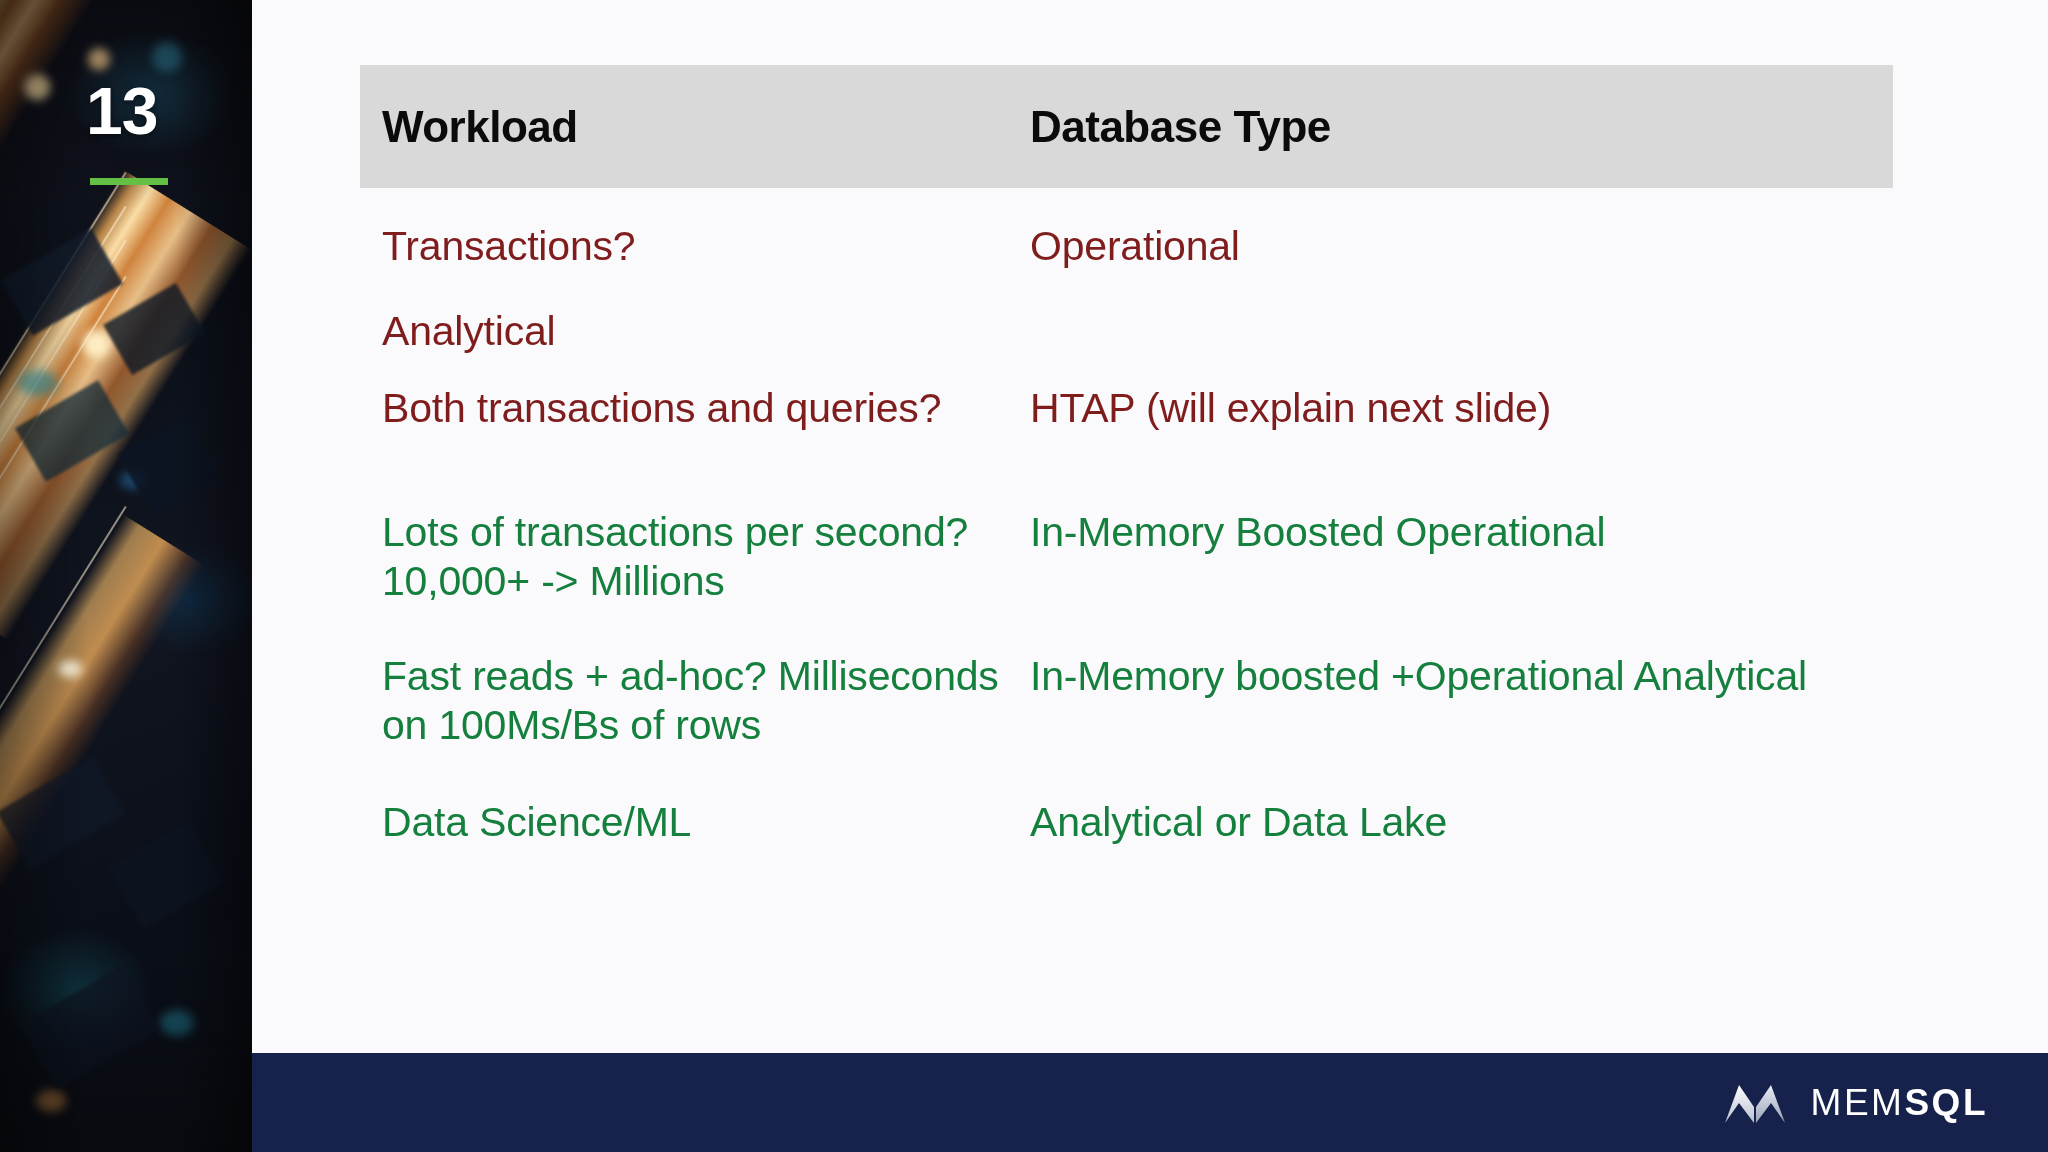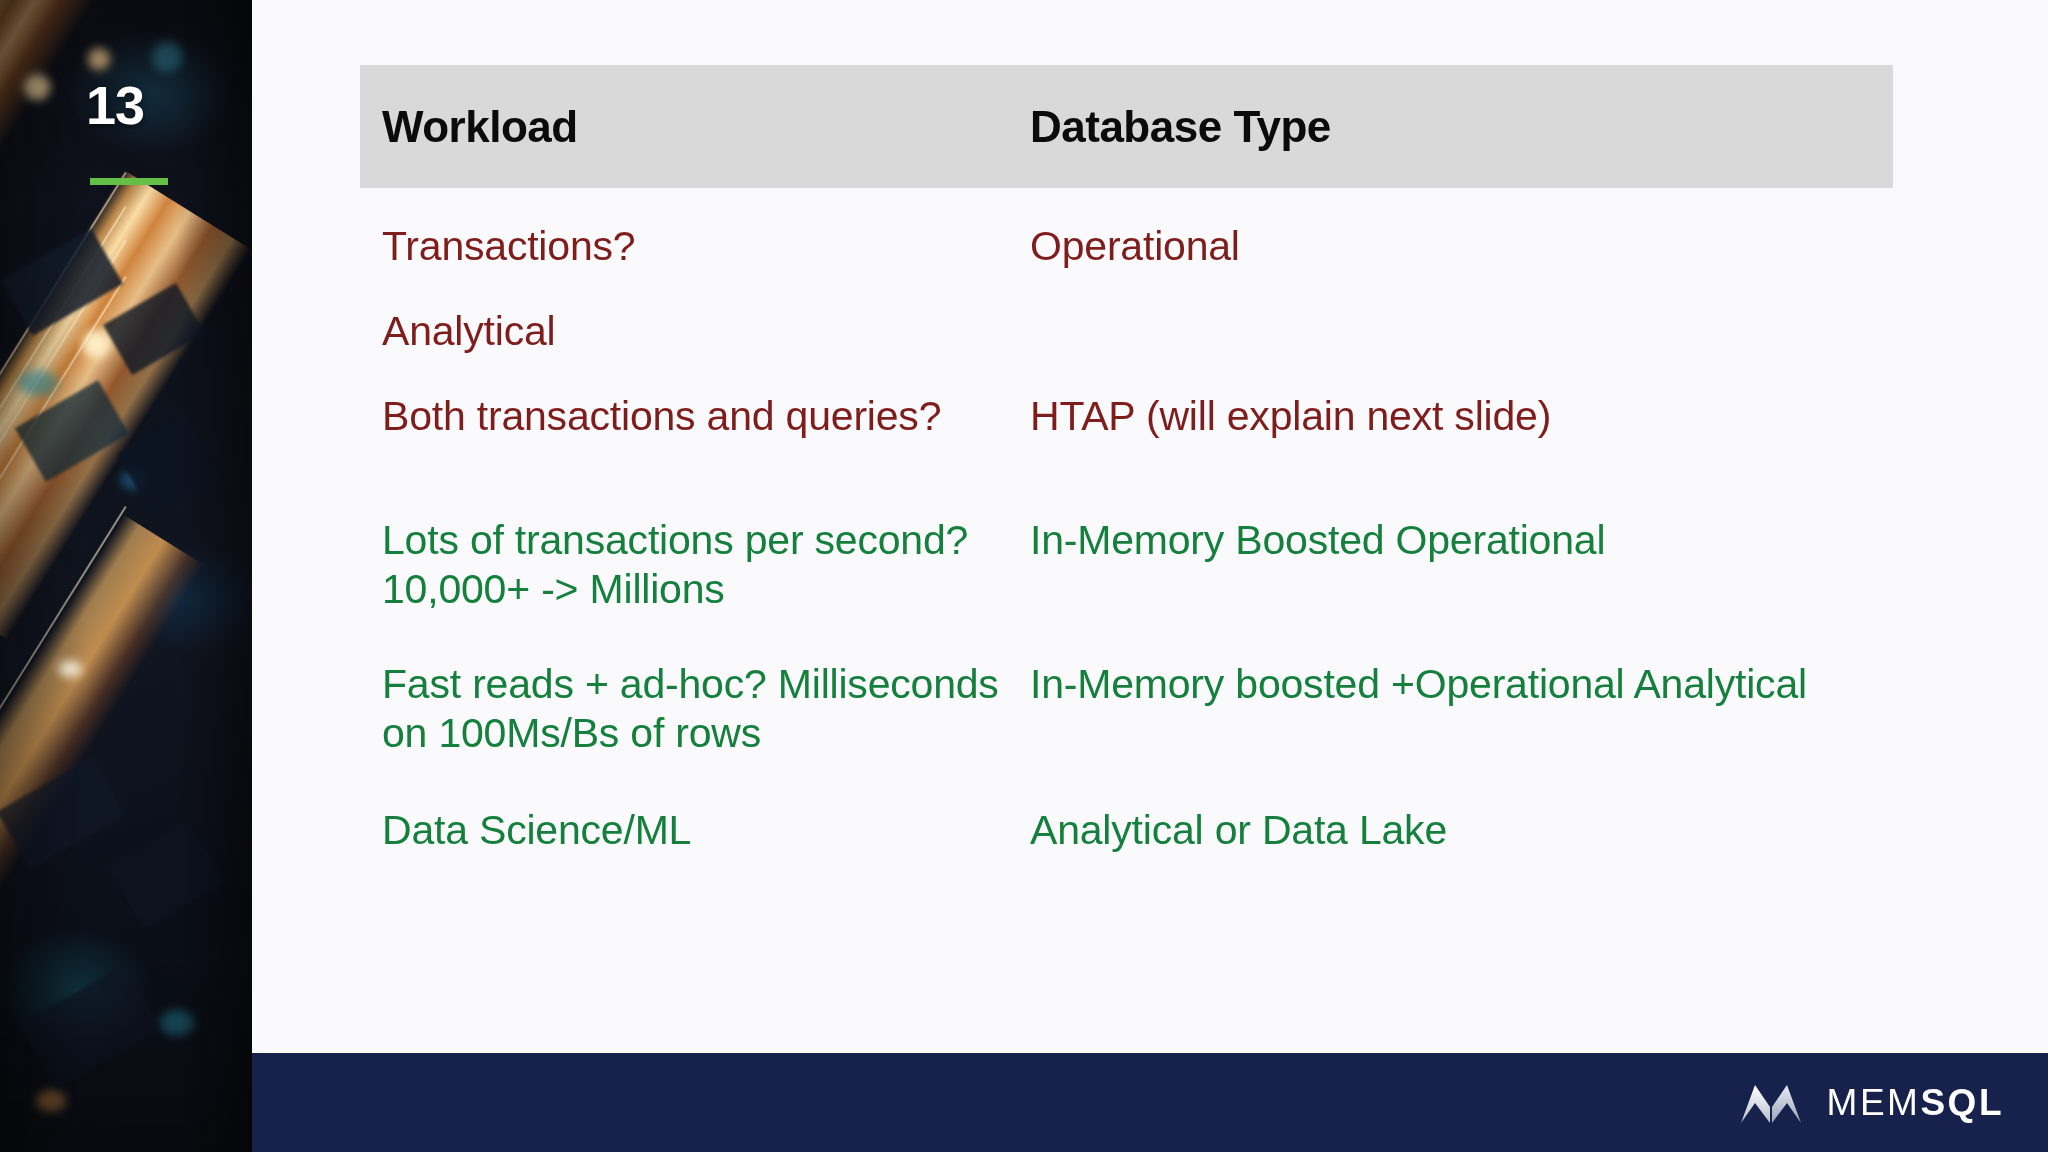--- a/index.html
+++ b/index.html
@@ -80,21 +80,21 @@
     position:absolute; inset:0;
     background:
       linear-gradient(90deg, rgba(0,0,0,.35) 0%, rgba(0,0,0,0) 35%, rgba(0,0,0,0) 70%, rgba(0,0,0,.45) 100%),
       linear-gradient(180deg, rgba(0,0,0,.45) 0%, rgba(0,0,0,0) 18%, rgba(0,0,0,0) 82%, rgba(0,0,0,.4) 100%);
   }
 
   
   .slide-num {
     position:absolute; left:86px; top:78px;
     color:#ffffff;
-    font-size:54px;
+    font-size:66px;
     font-weight:bold;
     letter-spacing:-1px;
     line-height:1;
     z-index:4;
     text-shadow:0 2px 6px rgba(0,0,0,.6);
   }
   .slide-rule {
     position:absolute; left:90px; top:178px;
     width:78px; height:7px;
     background:#63C044;
@@ -141,35 +141,35 @@
     padding-left:22px;
   }
   .cell.a { width:648px; }
   .cell.b { flex:1; }
 
   .muted .cell { color:#7f1d1d; }
   .active .cell { color:#15803d; }
 
   .row-r1 { margin-top:34px; }
   .row-r2 { margin-top:36px; }
-  .row-r3 { margin-top:36px;justify-content:space-between; }
+  .row-r3 { margin-top:28px;justify-content:space-between; }
   .row-r4 { margin-top:74px; }
   .row-r5 { margin-top:46px; }
   .row-r6 { margin-top:48px; }
 
   
   .footer {
     position:absolute;
     left:252px; top:1053px;
     width:1796px; height:99px;
     background:#16224C;
   }
   .logo {
     position:absolute;
-    right:44px; top:50%;
+    right:60px; top:50%;
     transform:translateY(-50%);
     display:flex;
     align-items:center;
     gap:24px;
     justify-content:space-between;
   }
   .logo-mark { width:64px; height:44px; display:block; }
   .logo-text {
     font-size:37px;
     color:#ffffff;

